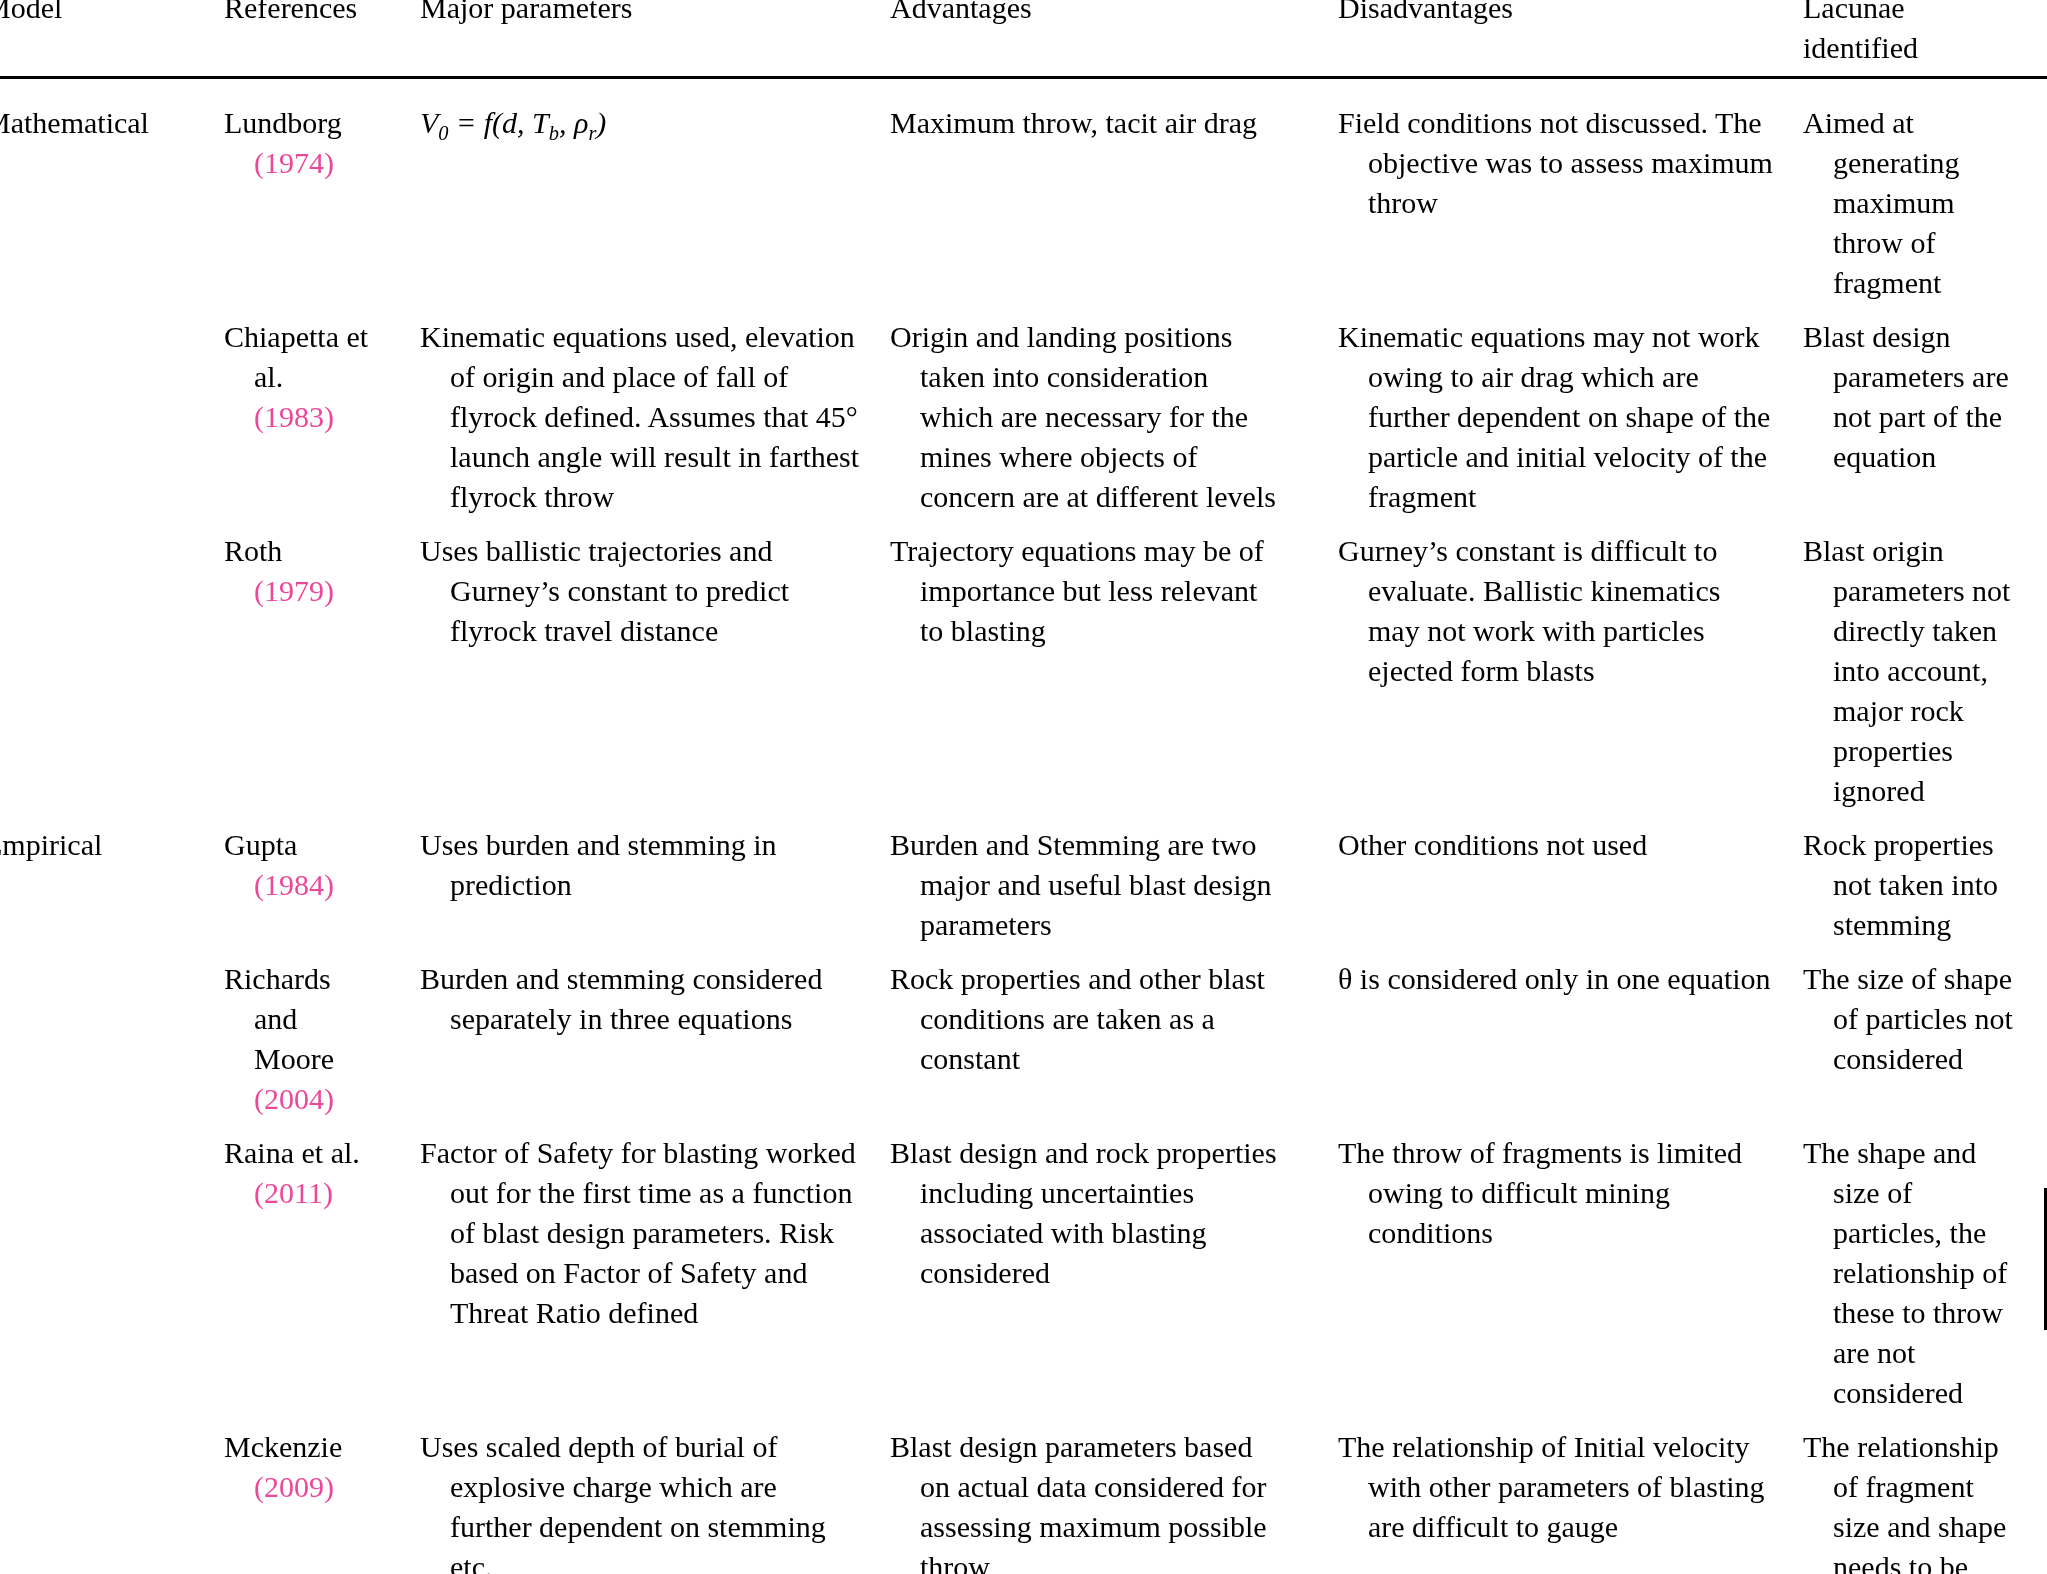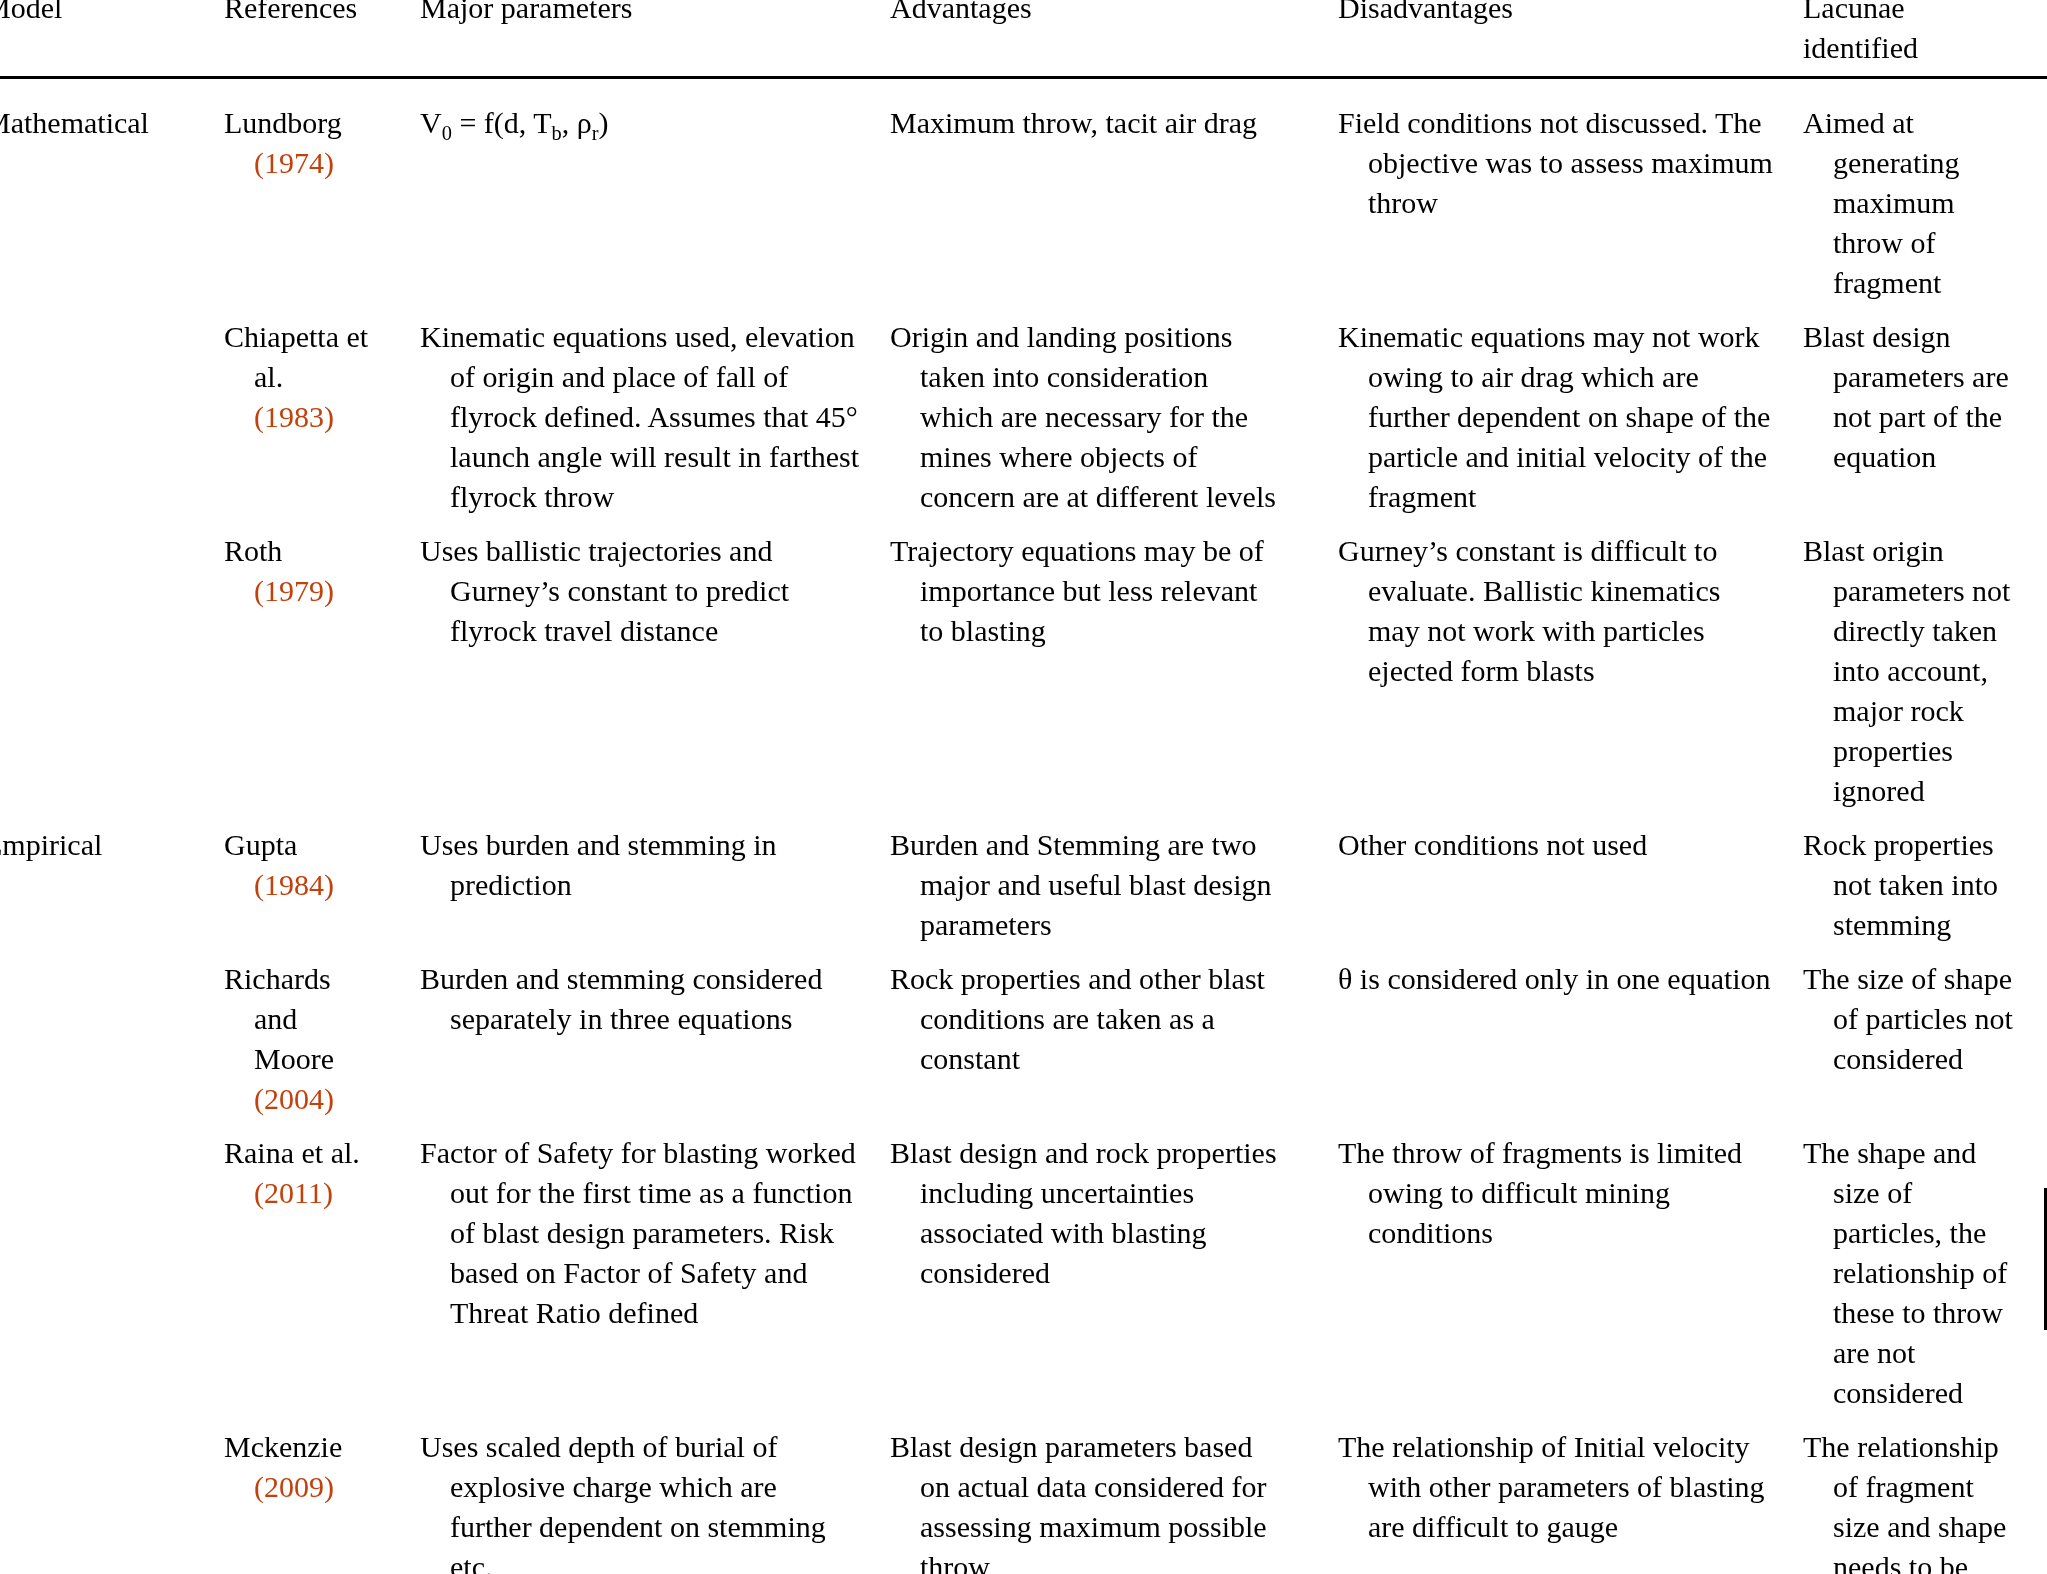--- a/index.html
+++ b/index.html
@@ -50,23 +50,23 @@
 
   td.td-ref { padding-right:46px; }
   td.td-adv { padding-right:56px;margin-left:48px; }
   td.td-lac { padding-right:24px; }
 
   .hang {
     padding-left:30px;
     text-indent:-30px;
   }
 
-  .cite { color:#c2410c; }
-
-  .formula { }
+  .cite { color:#ec4899; }
+
+  .formula { font-style:italic; }
   .formula sub { font-size:68%; }
 
   .edge-mark {
     position:absolute;
     right:0;
     top:1188px;
     width:3px;
     height:142px;
     background:#000000;
   }

